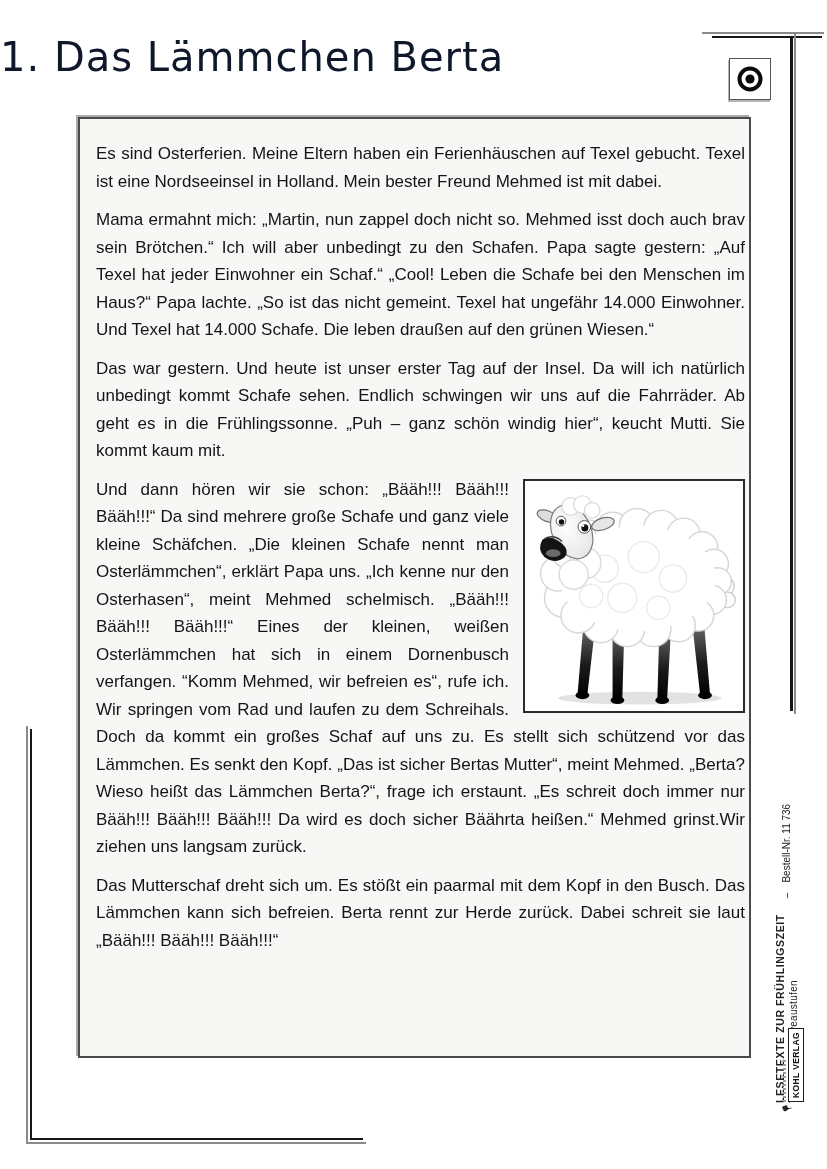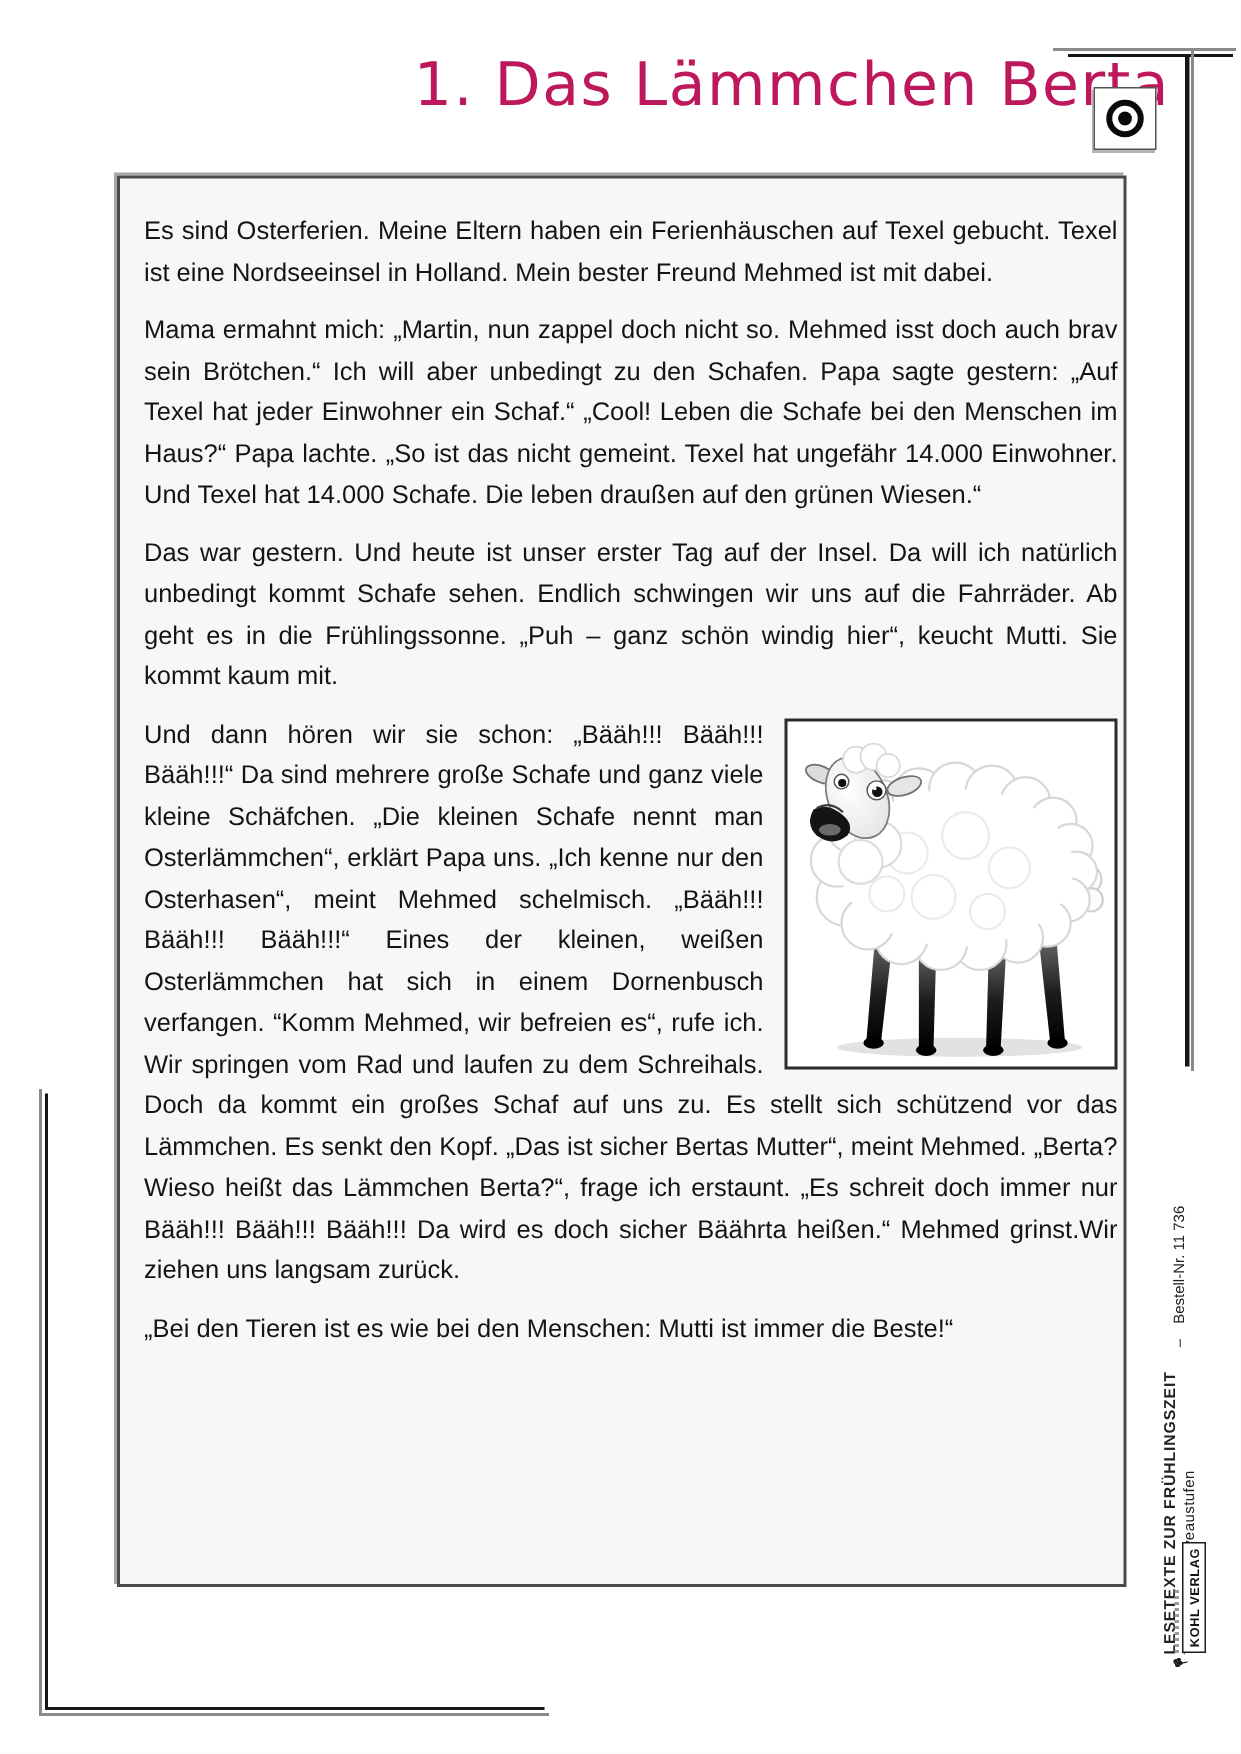--- a/index.html
+++ b/index.html
@@ -8,24 +8,24 @@
     background:#ffffff;
     font-family:"Liberation Sans",sans-serif;
     color:#141414;
   }
   
   .mark{position:absolute;background:#8a8a8a;}
   .mark.dark{background:#161616;}
   
   .page-title{
     position:absolute;top:34px;left:0;width:780px;
-    text-align:right;
+    text-align:left;
     font-family:"DejaVu Sans",sans-serif;
     font-size:40px;font-weight:500;letter-spacing:1px;
-    color:#be185d;
+    color:#0f172a;
   }
   
   .target-box{
     position:absolute;left:729px;top:58px;width:40px;height:40px;
     background:#fff;border:1px solid #555;
     box-shadow:-1px 2px 0 0 #b5b5b5;
     display:flex;align-items:center;justify-content:center;
   }
   
   .story-box{
@@ -194,21 +194,21 @@
       <circle cx="61" cy="47" r="6.5" fill="#fff" stroke="#555" stroke-width="1"></circle>
       <circle cx="61.5" cy="48" r="3.6" fill="#101010"></circle>
       <circle cx="59.8" cy="45.8" r="1.2" fill="#fff"></circle>
 
       <path d="M18,60 Q12,70 20,78 Q31,86 41,78 Q46,71 38,64 Q27,55 18,60 Z" fill="#141414"></path>
       <ellipse cx="29" cy="74" rx="7.5" ry="4" fill="#6a6a6a"></ellipse>
       <path d="M20,59 Q30,54 38,62" fill="none" stroke="#3a3a3a" stroke-width="1.5"></path>
     </svg>
   </span>
 Und dann hören wir sie schon: „Bääh!!! Bääh!!! Bääh!!!“ Da sind mehrere große Schafe und ganz viele kleine Schäfchen. „Die kleinen Schafe nennt man Osterlämmchen“, erklärt Papa uns. „Ich kenne nur den Osterhasen“, meint Mehmed schelmisch. „Bääh!!! Bääh!!! Bääh!!!“ Eines der kleinen, weißen Osterlämmchen hat sich in einem Dornenbusch verfangen. “Komm Mehmed, wir befreien es“, rufe ich. Wir springen vom Rad und laufen zu dem Schreihals. Doch da kommt ein großes Schaf auf uns zu. Es stellt sich schützend vor das Lämmchen. Es senkt den Kopf. „Das ist sicher Bertas Mutter“, meint Mehmed. „Berta? Wieso heißt das Lämmchen Berta?“, frage ich erstaunt. „Es schreit doch immer nur Bääh!!! Bääh!!! Bääh!!! Da wird es doch sicher Bäährta heißen.“ Mehmed grinst.Wir ziehen uns langsam zurück.</p>
-      <p>„Bei den Tieren ist es wie bei den Menschen: Mutti ist immer die Beste!“</p>
+      <p>Das Mutterschaf dreht sich um. Es stößt ein paarmal mit dem Kopf in den Busch. Das Lämmchen kann sich befreien. Berta rennt zur Herde zurück. Dabei schreit sie laut „Bääh!!! Bääh!!! Bääh!!!“</p>
     </div>
 </div>
 
 <div class="page-footer">Seite 6</div>
 
 <div class="sidebar">
   <div class="stack">
     <div class="line1">LESETEXTE ZUR FRÜHLINGSZEIT</div>
     <div class="line2">Texte in drei Niveaustufen</div>
   </div>

